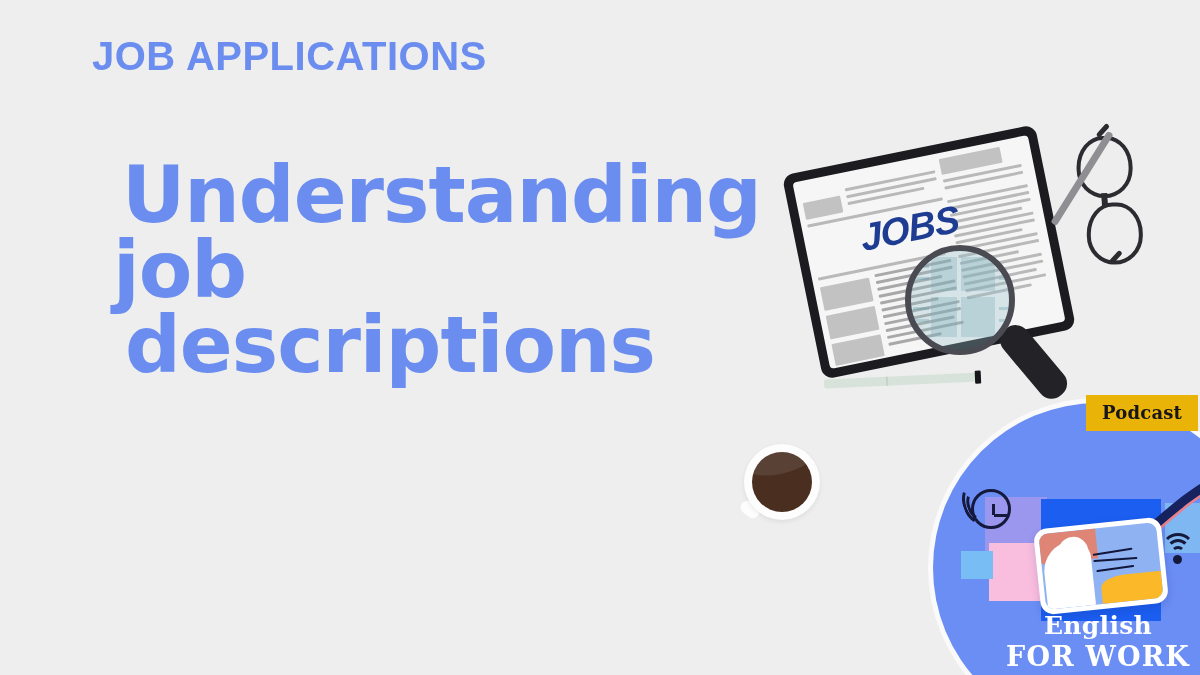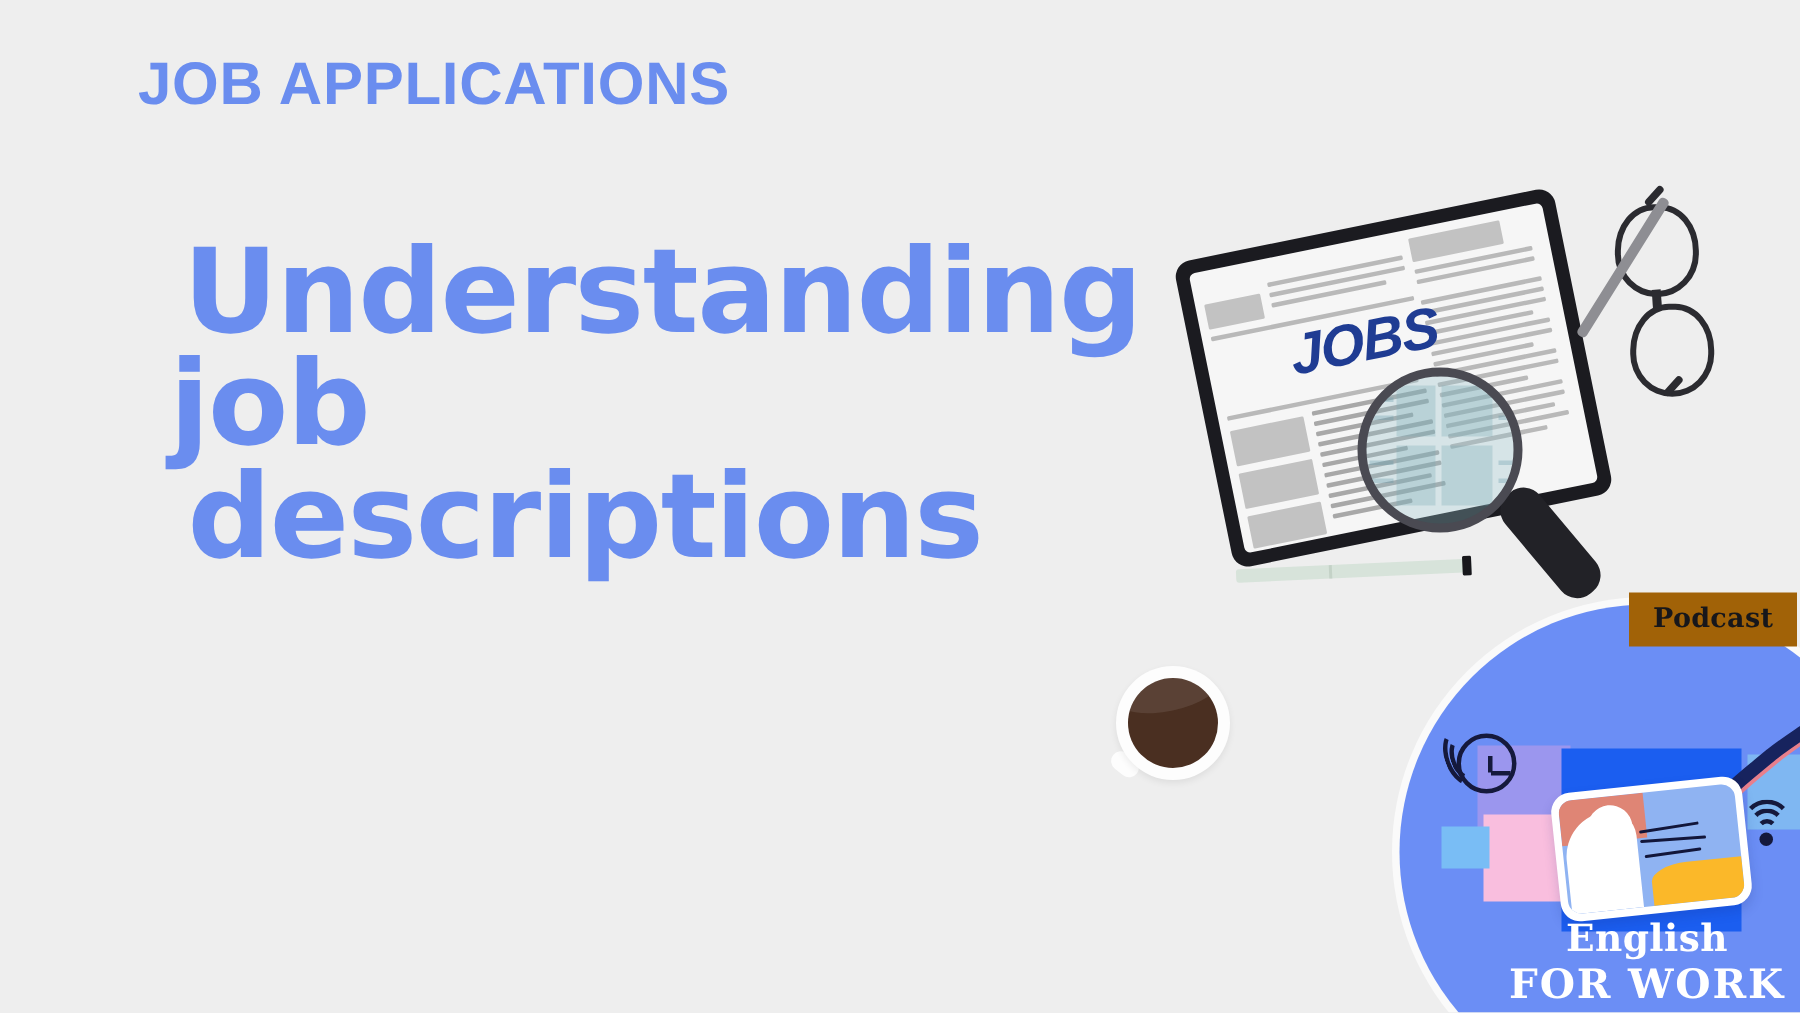--- a/index.html
+++ b/index.html
@@ -297,21 +297,21 @@
     color: #ffffff;
     font-family: "DejaVu Serif", serif;
   }
   #pod-l1 { font-size: 25px; font-weight: 700; letter-spacing: 0.3px; }
   #pod-l2 { font-size: 27px; font-weight: 700; letter-spacing: 1.2px; margin-top: 1px; }
 
   #podcast-tag {
     position: absolute;
     left: 1086px; top: 395px;
     padding: 7px 16px 8px 16px;
-    background: #a16207;
+    background: #eab308;
     color: #17171b;
     font-family: "DejaVu Serif", serif;
     font-weight: 700;
     font-size: 18px;
     letter-spacing: 0.2px;
     white-space: nowrap;
     z-index: 9;
   }
 </style>
 </head>

